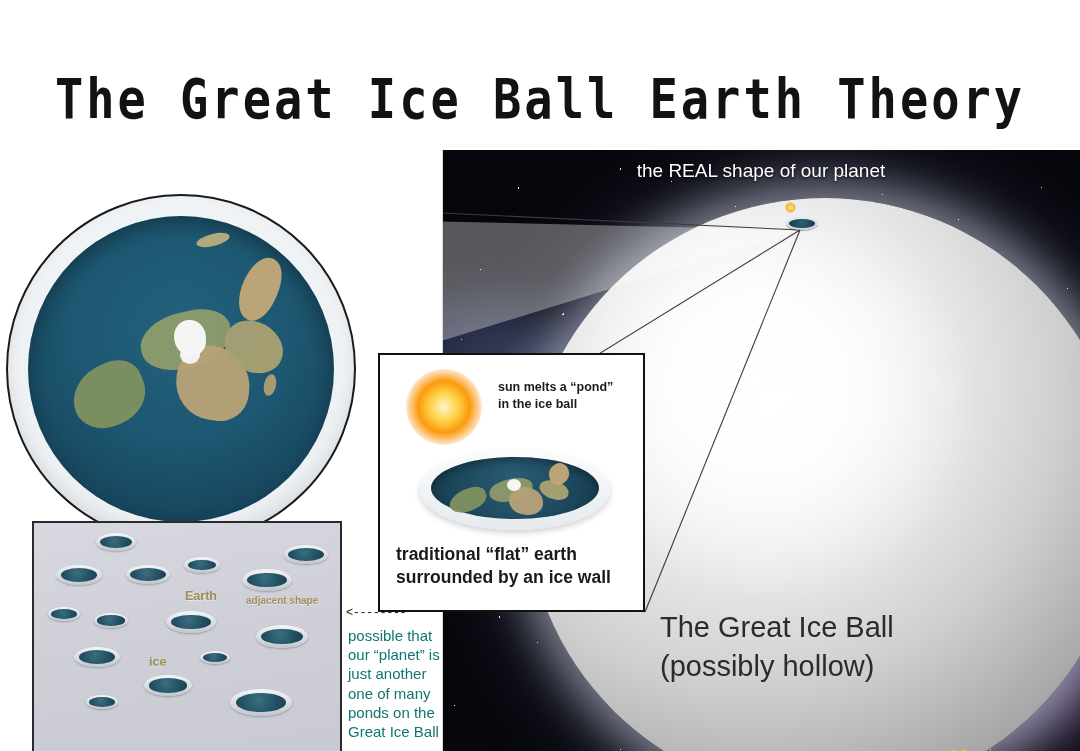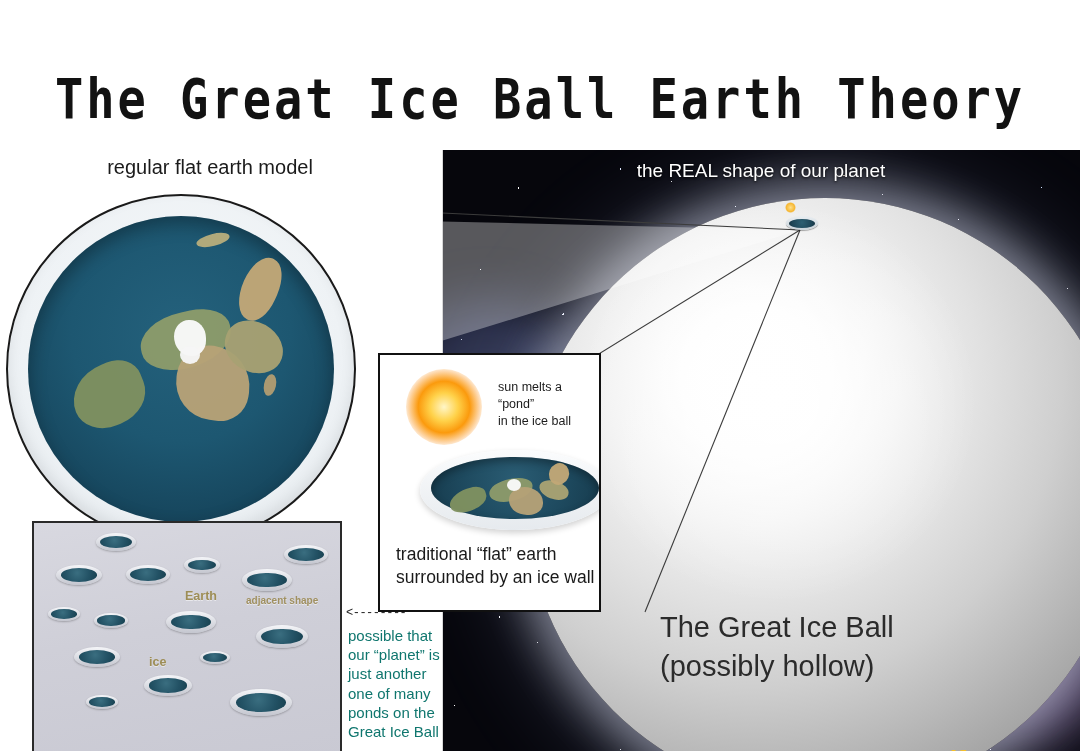--- a/index.html
+++ b/index.html
@@ -114,22 +114,22 @@
   #flat-disc{position:absolute;left:6px;top:44px;width:350px;height:350px;}
   #flat-disc .icewall{position:absolute;inset:0;border-radius:50%;
     background:radial-gradient(circle at 50% 42%, #f7f9fa 0%, #eef2f5 60%, #dfe5ea 100%);
     border:2px solid #1a1a1a;box-shadow:inset 0 -6px 14px rgba(0,0,0,.08);}
   #flat-disc .ocean{position:absolute;left:22px;top:22px;width:306px;height:306px;border-radius:50%;
     background:radial-gradient(circle at 50% 38%, #24617c 0%, #1d5771 45%, #16455c 78%, #11384b 100%);
     box-shadow:inset 0 8px 18px rgba(0,0,0,.30);}
   .land{position:absolute;background:#9aa368;border-radius:48% 42% 55% 45%;opacity:.96;}
 
   
-  #inset{position:absolute;left:378px;top:323px;width:223px;height:259px;background:#ffffff;
-    border:2px solid #111;box-sizing:border-box;overflow:hidden;}
+  #inset{position:absolute;left:378px;top:323px;width:267px;height:259px;background:#ffffff;
+    border:2px solid #111;box-sizing:border-box;overflow:hidden;font-weight:bold;}
   #inset-sun{position:absolute;left:26px;top:14px;width:76px;height:76px;border-radius:50%;
     background:radial-gradient(circle,#fff6c8 0%,#ffd24a 26%,#fb9a0d 48%,rgba(251,140,10,.35) 66%,rgba(251,140,10,0) 76%);}
   #sun-caption{position:absolute;left:118px;top:24px;font-size:12.5px;line-height:1.35;color:#1c1c1c;}
   #inset-disc{position:absolute;left:40px;top:95px;width:190px;height:80px;}
   #inset-disc .rim{position:absolute;inset:0;border-radius:50%;
     background:linear-gradient(#fbfcfd,#e6eaee);box-shadow:0 3px 6px rgba(0,0,0,.18);}
   #inset-disc .water{position:absolute;left:11px;top:7px;width:168px;height:62px;border-radius:50%;
     background:radial-gradient(circle at 50% 35%, #2a5c73 0%, #1e4a5f 55%, #163a4c 100%);
     box-shadow:inset 0 4px 9px rgba(0,0,0,.32);}
   #flat-caption{position:absolute;left:16px;top:188px;font-size:17.5px;line-height:1.3;color:#1a1a1a;}
@@ -201,21 +201,20 @@
       <div>(possibly hollow)</div>
     </div>
 
     <div style="position:absolute;left:0;top:10px;width:638px;text-align:center;">
       <span style="font-size:19px;color:#ffffff;text-shadow:0 1px 3px rgba(0,0,0,.9);">the REAL shape of our planet</span>
     </div>
   </div>
 
   <div id="left-col">
 
-    <div id="flat-label">regular flat earth model</div>
 
     <div id="flat-disc">
       <div class="icewall"></div>
       <div class="ocean">
 
         <div class="land" style="left:112px;top:96px;width:92px;height:56px;background:#8c9b6a;border-radius:52% 40% 58% 44%;transform:rotate(-12deg);"></div>
         <div class="land" style="left:148px;top:130px;width:74px;height:74px;background:#b7a277;border-radius:46% 58% 40% 54%;transform:rotate(8deg);"></div>
         <div class="land" style="left:44px;top:148px;width:74px;height:62px;background:#7f9160;border-radius:58% 38% 52% 46%;transform:rotate(-22deg);"></div>
         <div class="land" style="left:196px;top:106px;width:60px;height:50px;background:#a8a173;border-radius:44% 56% 46% 54%;transform:rotate(18deg);"></div>
         <div class="land" style="left:214px;top:40px;width:36px;height:66px;background:#c2a877;border-radius:50% 50% 46% 54%;transform:rotate(24deg);"></div>

